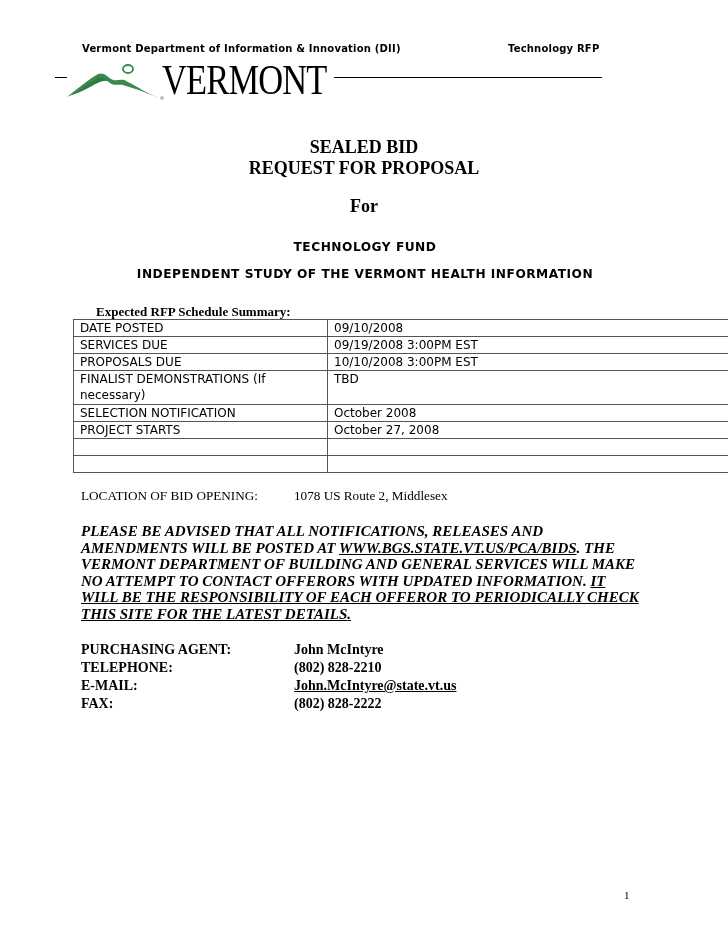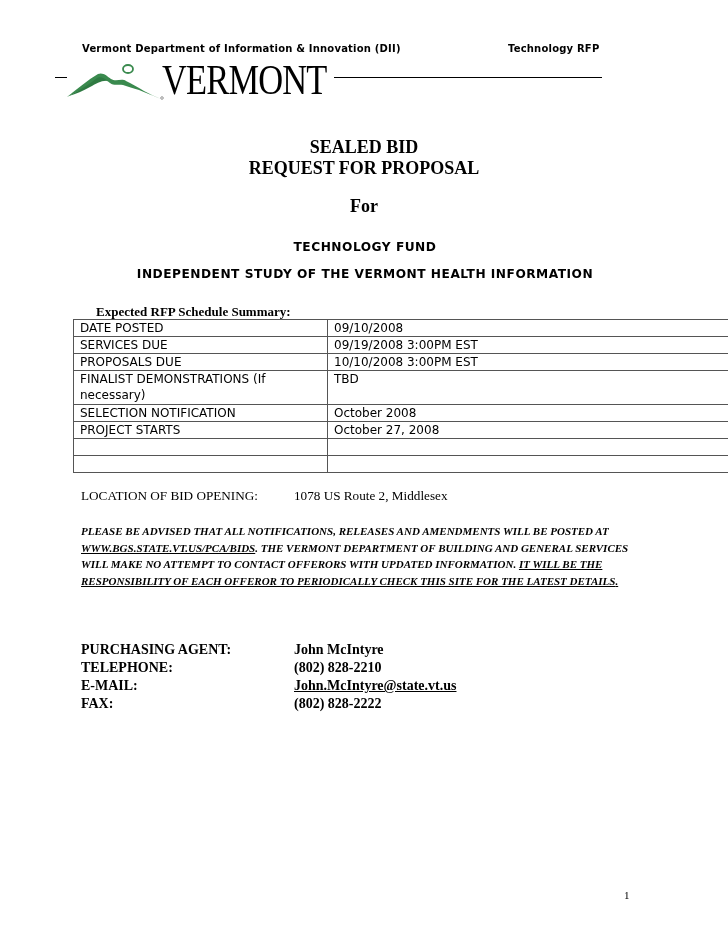--- a/index.html
+++ b/index.html
@@ -12,21 +12,21 @@
   .logo-word { position:absolute; left:162px; top:60px; font-family:"Liberation Serif", serif; font-size:42px; line-height:40px; letter-spacing:-1px; transform:scaleX(0.82); transform-origin:left top; }
   .title { position:absolute; left:0; width:728px; text-align:center; font-family:"Liberation Serif", serif; font-weight:bold; font-size:18px; line-height:21px; }
   .subtitle { position:absolute; left:80px; width:570px; text-align:center; font-family:"DejaVu Sans", sans-serif; font-weight:bold; font-size:12.2px; line-height:17px; letter-spacing:0.5px; }
   .sched-label { position:absolute; left:96px; top:304px; font-family:"Liberation Serif", serif; font-weight:bold; font-size:13px; }
   table.sched { position:absolute; left:73px; top:319px; width:674px; border-collapse:collapse; font-family:"DejaVu Sans", sans-serif; font-size:12px; }
   table.sched td { border:1px solid #555; padding:0 0 0 6px; vertical-align:top; line-height:16px; height:16px; }
   table.sched td.c1 { width:247px; }
   table.sched tr.empty td { height:16px; }
   .loc { position:absolute; left:81px; top:488px; font-family:"Liberation Serif", serif; font-size:13.2px; }
   .loc .val { position:absolute; left:213px; white-space:nowrap; }
-  .notice { position:absolute; left:81px; top:523px; width:565px; font-family:"Liberation Serif", serif; font-weight:bold; font-style:italic; font-size:11px; line-height:16.6px; }
+  .notice { position:absolute; left:81px; top:523px; width:565px; font-family:"Liberation Serif", serif; font-weight:bold; font-style:italic; font-size:15px; line-height:16.6px; }
   .notice u { text-decoration:underline; }
   .contact { position:absolute; left:81px; top:641px; font-family:"Liberation Serif", serif; font-weight:bold; font-size:14px; line-height:18px; }
   .contact .row { position:relative; height:18px; }
   .contact .lbl { position:absolute; left:0; white-space:nowrap; }
   .contact .val { position:absolute; left:213px; white-space:nowrap; }
   .contact .link { text-decoration:underline; }
   .pgnum { position:absolute; left:624px; top:889px; font-family:"Liberation Serif", serif; font-size:11px; }
 </style>
 </head>
 <body>

